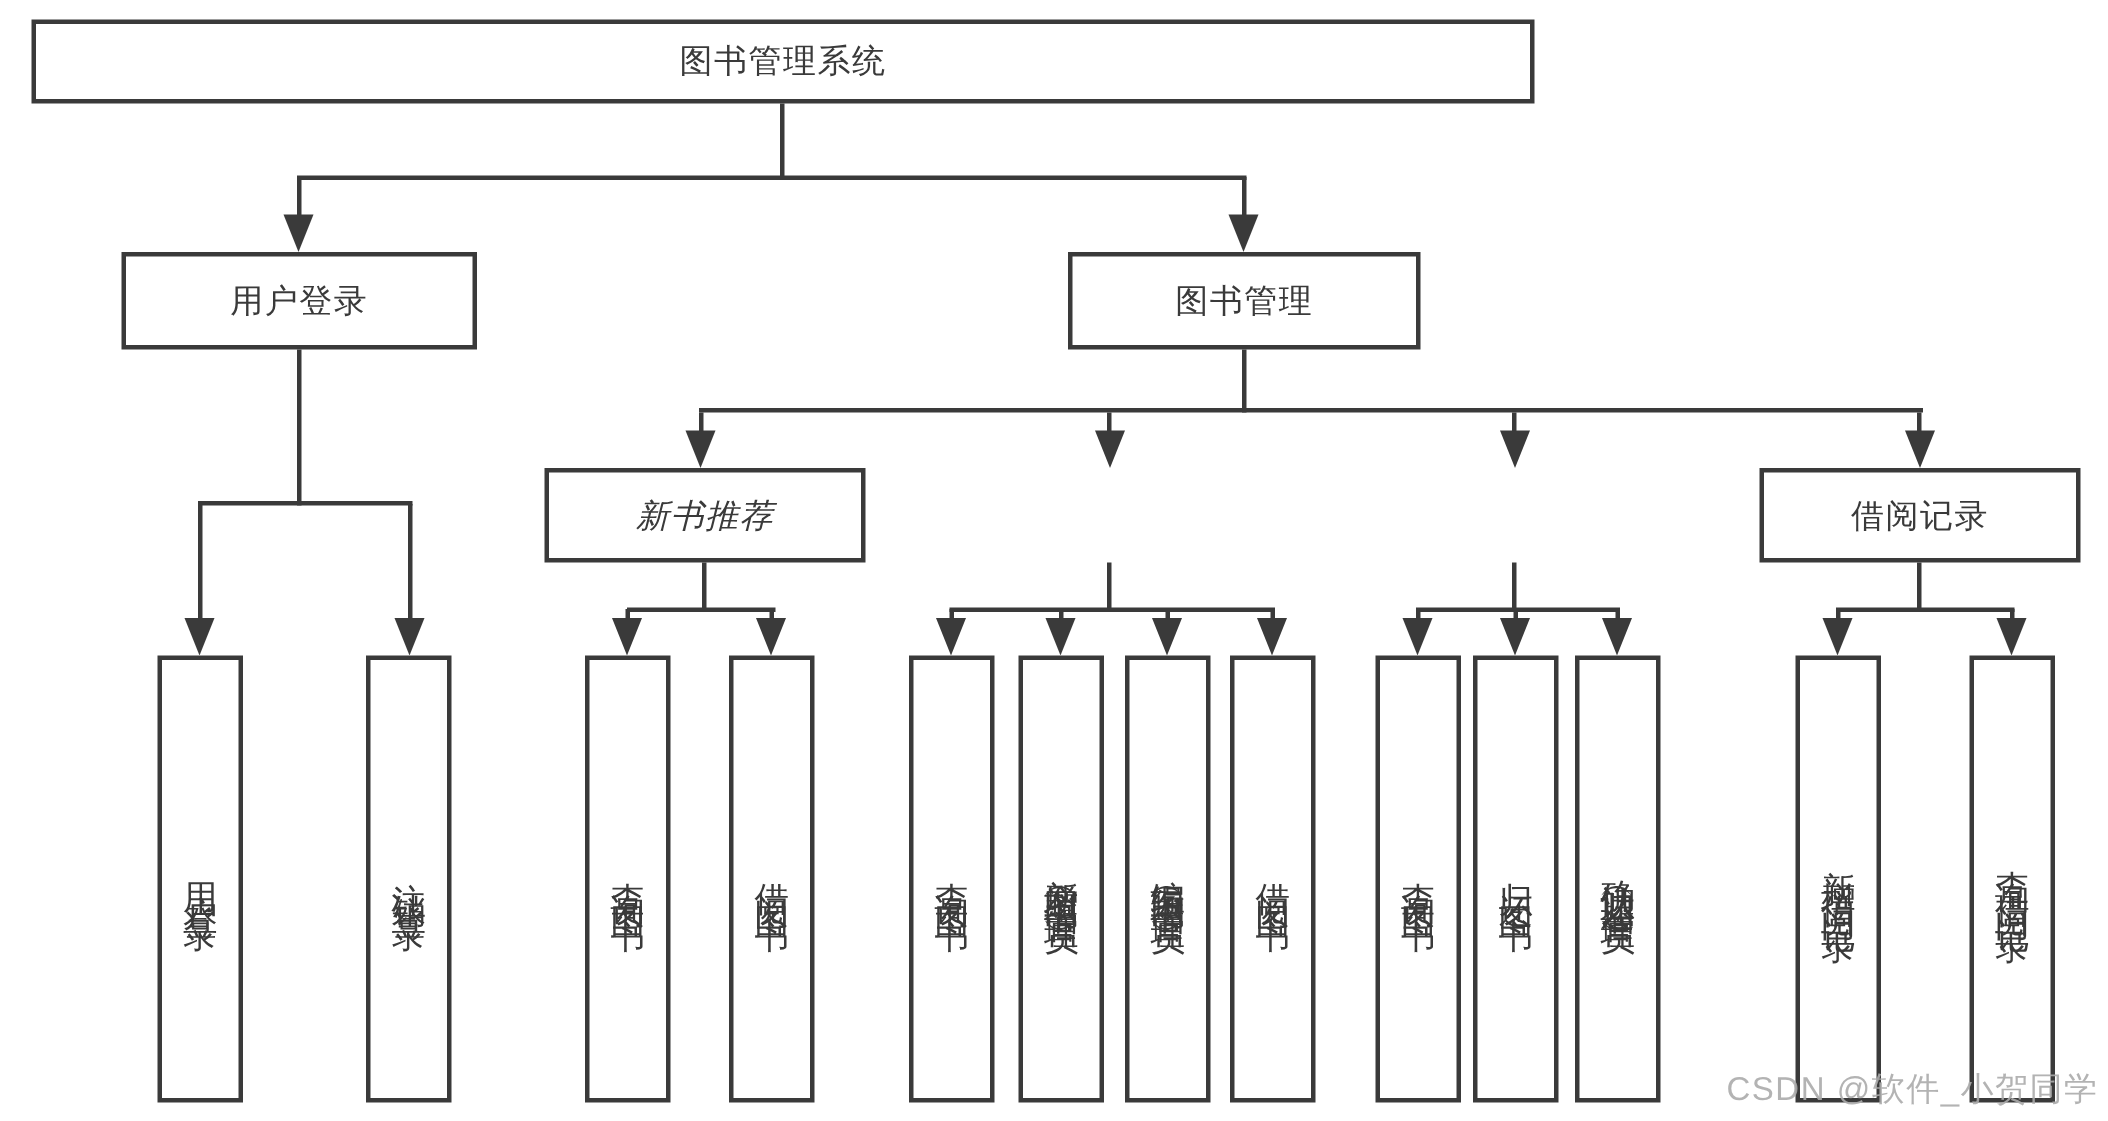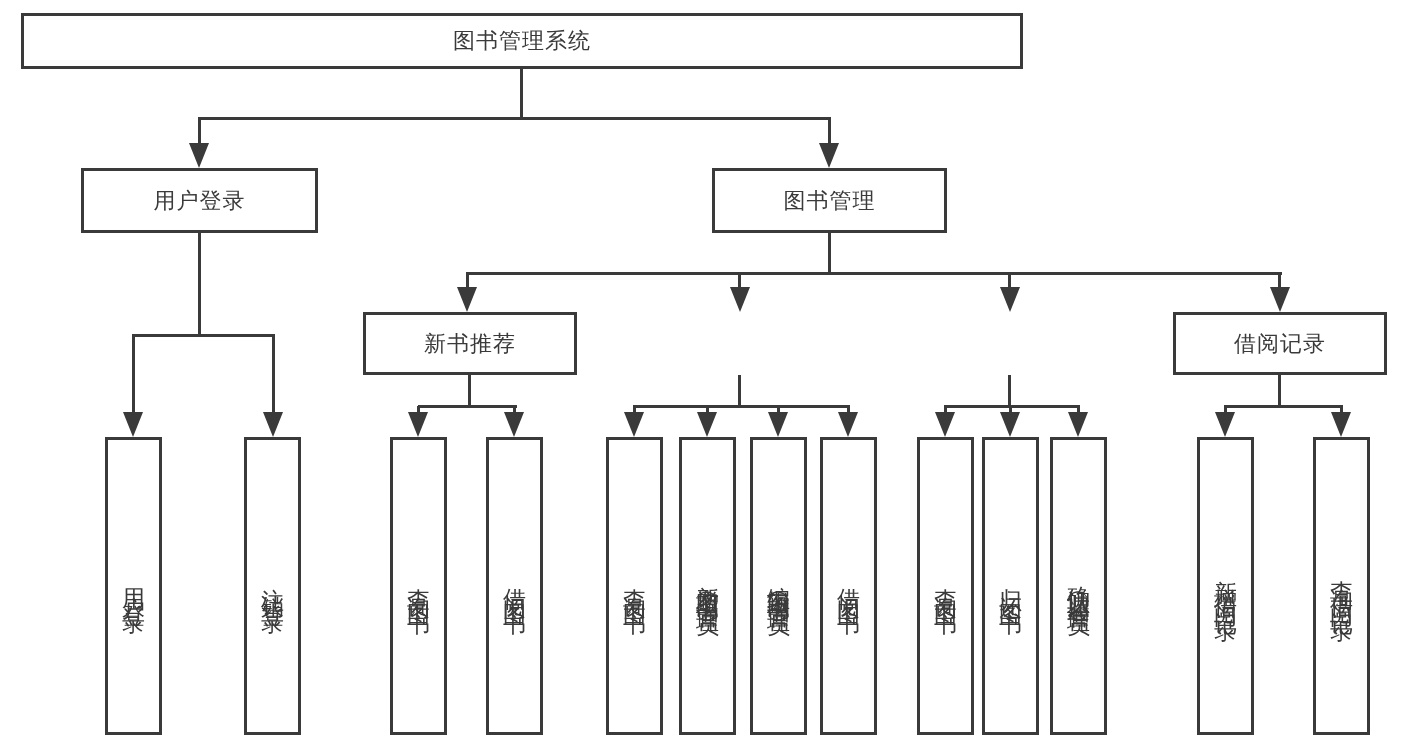--- a/index.html
+++ b/index.html
@@ -68,21 +68,21 @@
   <div class="h" style="left:466px;top:272px;width:816px;"></div>
   <div class="v" style="left:466px;top:275px;height:16px;"></div>
   <div class="arrow" style="left:457px;top:287px;"></div>
   <div class="v" style="left:738px;top:275px;height:16px;"></div>
   <div class="arrow" style="left:730px;top:287px;"></div>
   <div class="v" style="left:1008px;top:275px;height:16px;"></div>
   <div class="arrow" style="left:1000px;top:287px;"></div>
   <div class="v" style="left:1278px;top:275px;height:16px;"></div>
   <div class="arrow" style="left:1270px;top:287px;"></div>
 
-  <div class="node" style="left:363px;top:312px;width:214px;height:63px;">
+  <div class="node" style="left:363px;top:312px;width:214px;height:63px;font-style:italic;">
     <span>新书推荐</span>
   </div>
   <div class="node" style="left:1173px;top:312px;width:214px;height:63px;">
     <span>借阅记录</span>
   </div>
 
   <div class="v" style="left:468px;top:375px;height:33px;"></div>
   <div class="h" style="left:418px;top:405px;width:99px;"></div>
   <div class="v" style="left:417px;top:406px;height:12px;"></div>
   <div class="arrow" style="left:408px;top:412px;"></div>
@@ -153,14 +153,15 @@
     <span class="vtext" style="letter-spacing:4px;">确认归还（管理员）</span>
   </div>
 
   <div class="node leaf" style="left:1197px;top:437px;width:57px;height:298px;">
     <span class="vtext">新增借阅记录</span>
   </div>
   <div class="node leaf" style="left:1313px;top:437px;width:57px;height:298px;">
     <span class="vtext">查询借阅记录</span>
   </div>
 
+  <div class="watermark">CSDN @软件_小贺同学</div>
 
 </div>
 
 </body></html>

